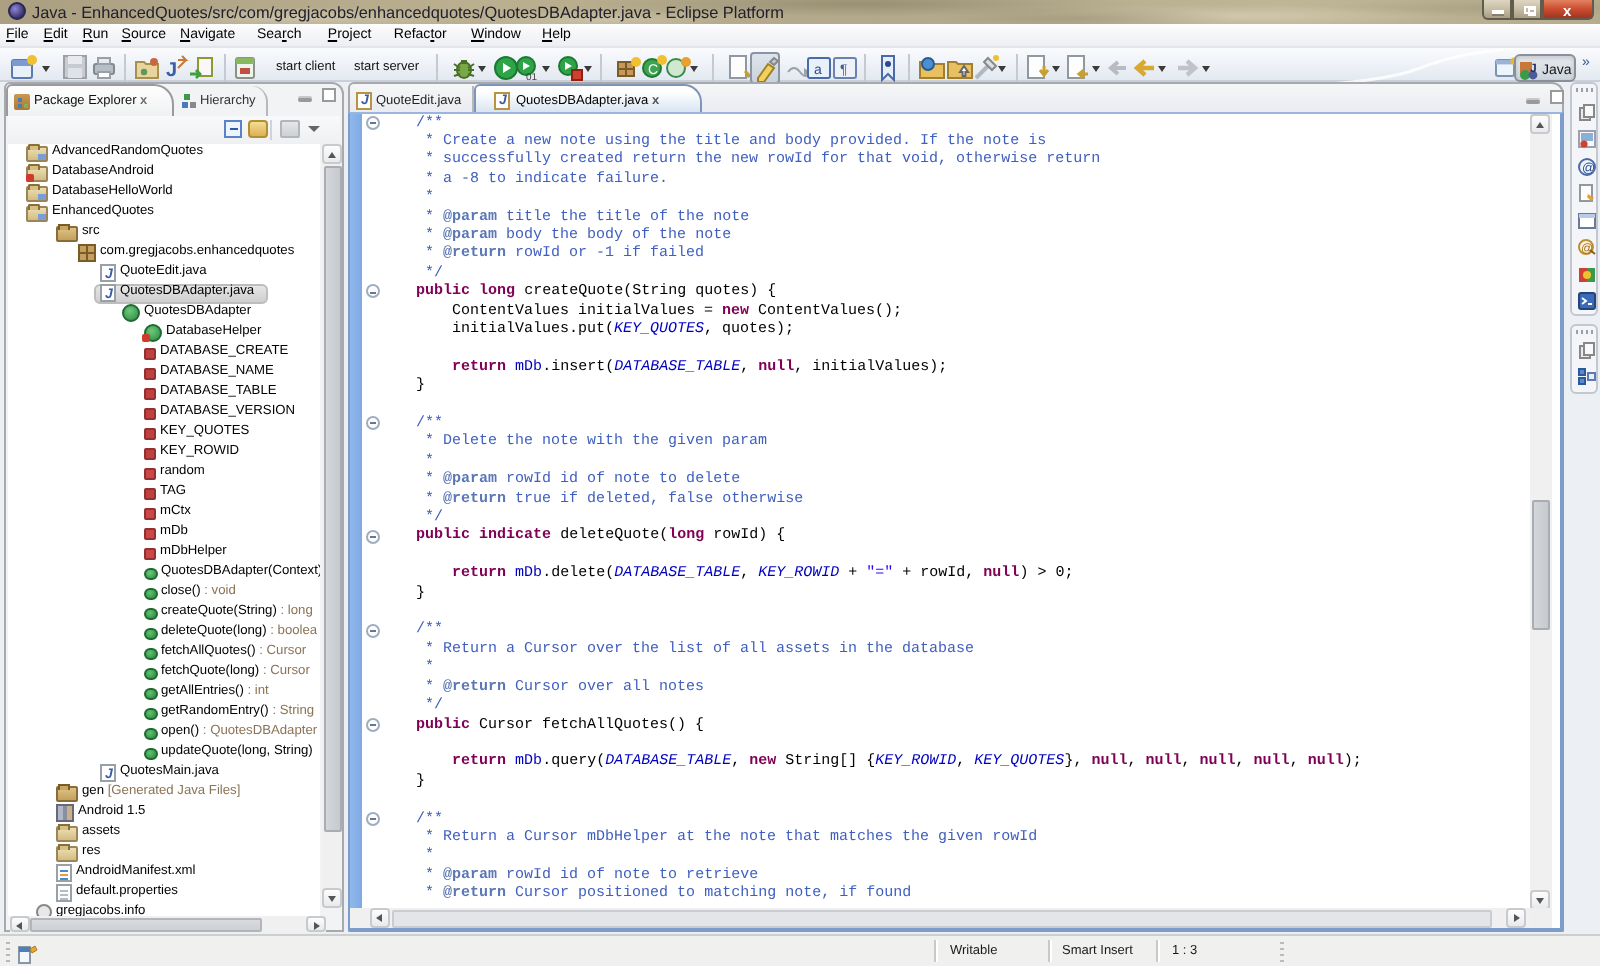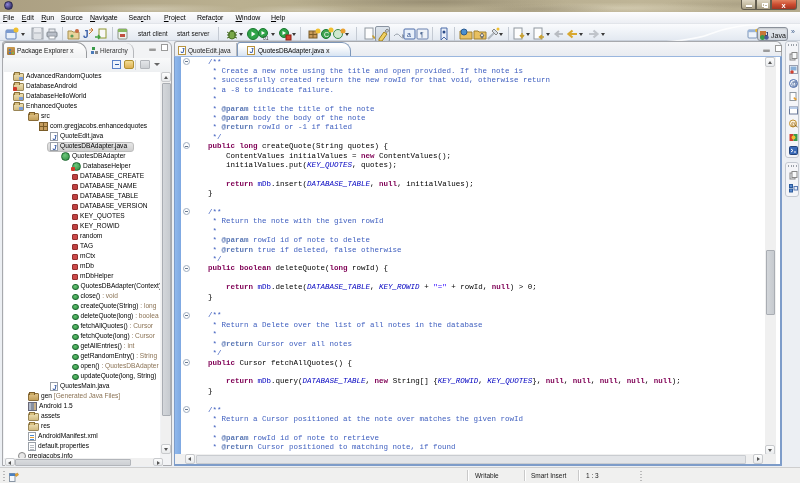--- a/index.html
+++ b/index.html
@@ -132,20 +132,21 @@
 .ar-dn{position:absolute;left:2px;top:3px;width:0;height:0;border-left:2.5px solid transparent;border-right:2.5px solid transparent;border-top:3px solid #555}
 .ar-lt{position:absolute;left:2px;top:2px;width:0;height:0;border-top:2.5px solid transparent;border-bottom:2.5px solid transparent;border-right:3px solid #555}
 .ar-rt{position:absolute;left:3px;top:2px;width:0;height:0;border-top:2.5px solid transparent;border-bottom:2.5px solid transparent;border-left:3px solid #555}
 #edcorner{position:absolute;left:590px;top:397px;width:11px;height:10px;background:#efefef}
 
 .sbarrbox2{position:absolute;width:10px;height:8px;background:linear-gradient(#fdfdfd,#e8eaec);border:1px solid #c8cacd;border-radius:2px}
 </style></head>
 <body>
 <div id="title">
   <div id="eicon"></div>
+  <span class="ttext">Java - EnhancedQuotes/src/com/gregjacobs/enhancedquotes/QuotesDBAdapter.java - Eclipse Platform</span>
   <div id="winbtns">
     <div class="wb" id="wmin">
         <i></i>
       </div>
     <div class="wb" id="wmax">
         <i></i>
       </div>
     <div class="wb" id="wclose">
         <i>x</i>
       </div>
@@ -451,58 +452,58 @@
 <div class="sbarrbox" style="left:10px;top:0">
           <div class="ar-lt"></div>
         </div>
 <div class="sbthumbh" style="left:21px;top:0.5px;width:550px;height:9px;background:#e3e5e8;border-color:#c9ccd0"></div>
 <div class="sbarrbox" style="left:578px;top:0">
           <div class="ar-rt"></div>
         </div>
 </div>
 <div id="edcorner"></div>
 <div id="code">    <span class="c">/**</span>
-    <span class="c"> * Create a new note using the title and open provided. If the note is</span>
+    <span class="c"> * Create a new note using the title and body provided. If the note is</span>
     <span class="c"> * successfully created return the new rowId for that void, otherwise return</span>
     <span class="c"> * a -8 to indicate failure.</span>
     <span class="c"> * </span>
     <span class="c"> * <span class="t">@param</span> title the title of the note</span>
     <span class="c"> * <span class="t">@param</span> body the body of the note</span>
     <span class="c"> * <span class="t">@return</span> rowId or -1 if failed</span>
     <span class="c"> */</span>
     <span class="k">public</span> <span class="k">long</span> createQuote(String quotes) {
         ContentValues initialValues = <span class="k">new</span> ContentValues();
         initialValues.put(<span class="f">KEY_QUOTES</span>, quotes);
 
         <span class="k">return</span> <span class="v">mDb</span>.insert(<span class="f">DATABASE_TABLE</span>, <span class="k">null</span>, initialValues);
     }
 
     <span class="c">/**</span>
-    <span class="c"> * Return the note with the given rowId</span>
+    <span class="c"> * Delete the note with the given param</span>
     <span class="c"> * </span>
     <span class="c"> * <span class="t">@param</span> rowId id of note to delete</span>
     <span class="c"> * <span class="t">@return</span> true if deleted, false otherwise</span>
     <span class="c"> */</span>
-    <span class="k">public</span> <span class="k">boolean</span> deleteQuote(<span class="k">long</span> rowId) {
+    <span class="k">public</span> <span class="k">indicate</span> deleteQuote(<span class="k">long</span> rowId) {
 
         <span class="k">return</span> <span class="v">mDb</span>.delete(<span class="f">DATABASE_TABLE</span>, <span class="f">KEY_ROWID</span> + <span class="s">"="</span> + rowId, <span class="k">null</span>) &gt; 0;
     }
 
     <span class="c">/**</span>
-    <span class="c"> * Return a Delete over the list of all notes in the database</span>
+    <span class="c"> * Return a Cursor over the list of all assets in the database</span>
     <span class="c"> * </span>
     <span class="c"> * <span class="t">@return</span> Cursor over all notes</span>
     <span class="c"> */</span>
     <span class="k">public</span> Cursor fetchAllQuotes() {
 
         <span class="k">return</span> <span class="v">mDb</span>.query(<span class="f">DATABASE_TABLE</span>, <span class="k">new</span> String[] {<span class="f">KEY_ROWID</span>, <span class="f">KEY_QUOTES</span>}, <span class="k">null</span>, <span class="k">null</span>, <span class="k">null</span>, <span class="k">null</span>, <span class="k">null</span>);
     }
 
     <span class="c">/**</span>
-    <span class="c"> * Return a Cursor positioned at the note over matches the given rowId</span>
+    <span class="c"> * Return a Cursor mDbHelper at the note that matches the given rowId</span>
     <span class="c"> * </span>
     <span class="c"> * <span class="t">@param</span> rowId id of note to retrieve</span>
     <span class="c"> * <span class="t">@return</span> Cursor positioned to matching note, if found</span></div>
   </div>
 </div>
 <div id="fv1" style="top:41px;height:117px">
     <div style="position:absolute;left:2px;top:2px;width:10px;height:2px;background:repeating-linear-gradient(90deg,#9aa0a8 0,#9aa0a8 1px,#0000 1px,#0000 2.5px)"></div>
     <svg class="fvicon" style="top:10px" width="9" height="9" viewBox="0 0 9 9">
       <rect x="1" y="2" width="5" height="6" fill="#e8eaee" stroke="#888"></rect>
       <rect x="3" y="0.5" width="5" height="6" fill="#f8f9fa" stroke="#888"></rect>

